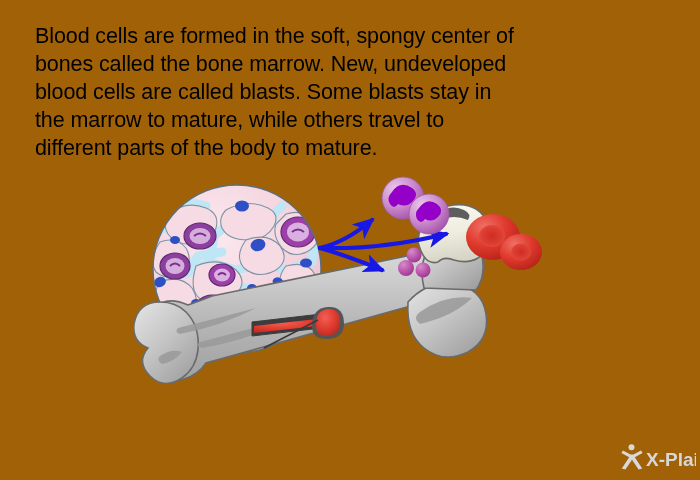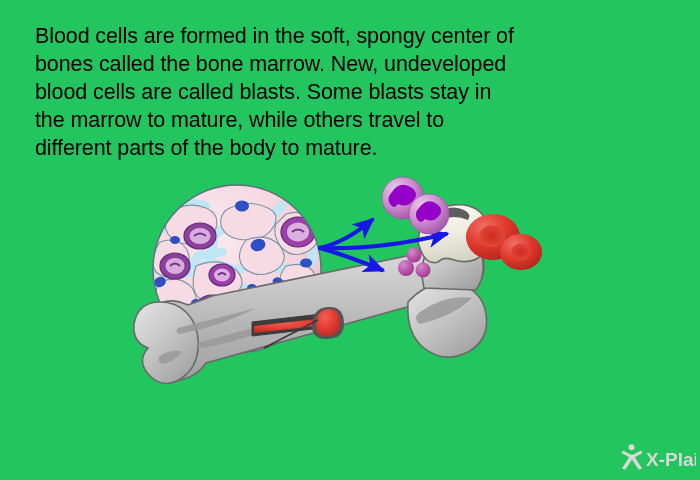--- a/index.html
+++ b/index.html
@@ -4,21 +4,21 @@
 <style>
   html, body {
     margin: 0;
     padding: 0;
     background: #ffffff;
   }
   #page {
     position: relative;
     width: 700px;
     height: 480px;
-    background: #22c55e;
+    background: #a16207;
     overflow: hidden;
     font-family: "Liberation Sans", sans-serif;
   }
   #caption {
     position: absolute;
     left: 35px;
     top: 22px;
     width: 610px;
     font-size: 21.5px;
     line-height: 28px;

